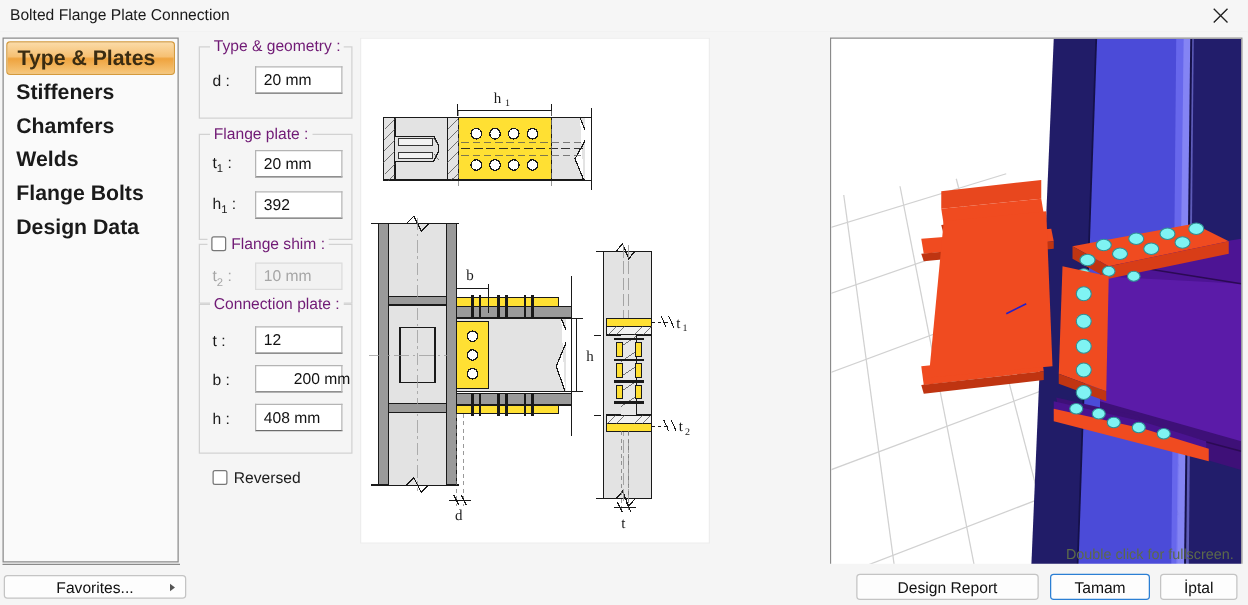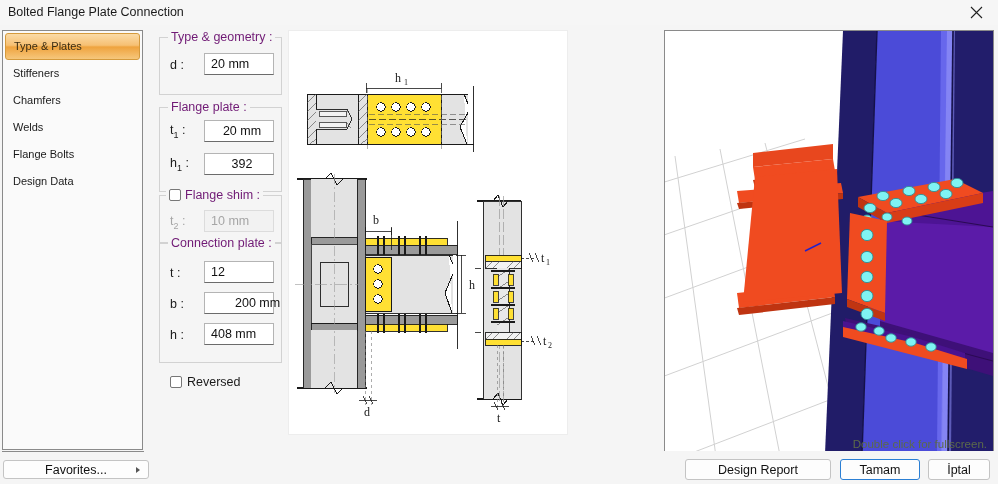--- a/index.html
+++ b/index.html
@@ -42,24 +42,25 @@
     position:absolute;left:2px;top:5px;width:141px;height:420px;
     background:#fafafa;
     border:1px solid #8a8a8a;
     box-sizing:border-box;
   }
   .side-item{
     position:relative;
     height:27px;
     line-height:27px;
     padding-left:10px;
-    font-size:11px;
+    font-size:17px;
     color:#1a1a1a;
     box-sizing:border-box;
     white-space:nowrap;
+    font-weight:bold;
   }
   .side-item.selected{
     margin:2px 2px 0 2px;
     padding-left:8px;
     height:27px;line-height:25px;
     background:linear-gradient(to bottom,#fbdba7 0%,#f6c073 45%,#efa33e 52%,#f6c77c 100%);
     border:1px solid #d59a3c;
     border-radius:3px;
     color:#3a2c12;
   }
@@ -230,21 +231,21 @@
       <span>Design Data</span>
     </div>
   </div>
 
   <div class="groupbox" style="left:159px;top:12px;width:123px;height:58px;">
     <div class="group-title">Type &amp; geometry :</div>
     <div class="row-label" style="left:10px;top:20px;">d :</div>
     <div class="txtfield" style="left:44px;top:15px;">20 mm</div>
   </div>
 
-  <div class="groupbox" style="left:159px;top:82px;width:123px;height:85px;text-align:center;">
+  <div class="groupbox" style="left:159px;top:82px;width:123px;height:85px;">
     <div class="group-title">Flange plate :</div>
     <div class="row-label" style="left:10px;top:15px;">
       <span>t</span><sub>1</sub>
       <span>:</span>
     </div>
     <div class="txtfield" style="left:44px;top:12px;">20 mm</div>
     <div class="row-label" style="left:10px;top:48px;">
       <span>h</span><sub>1</sub>
       <span>:</span>
     </div>

